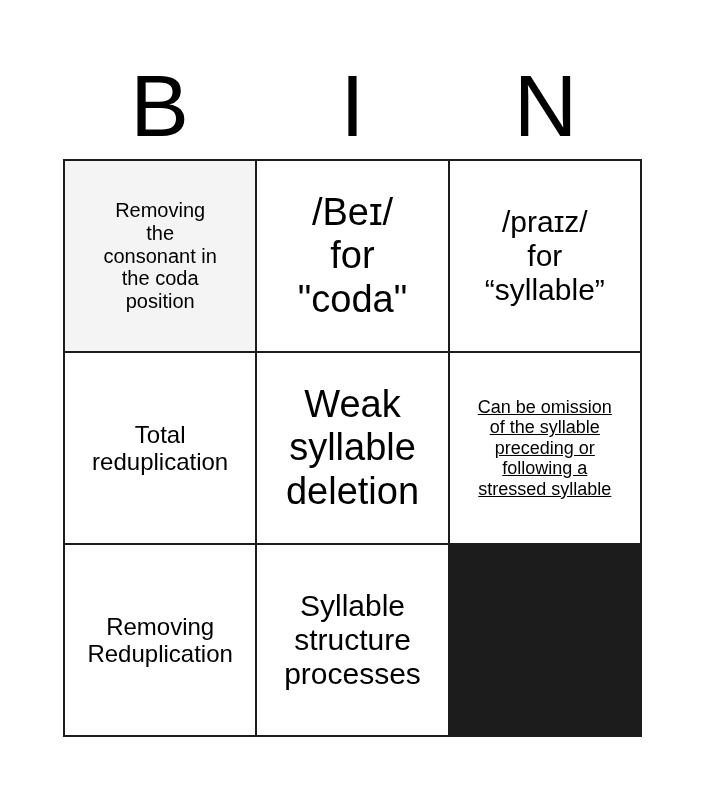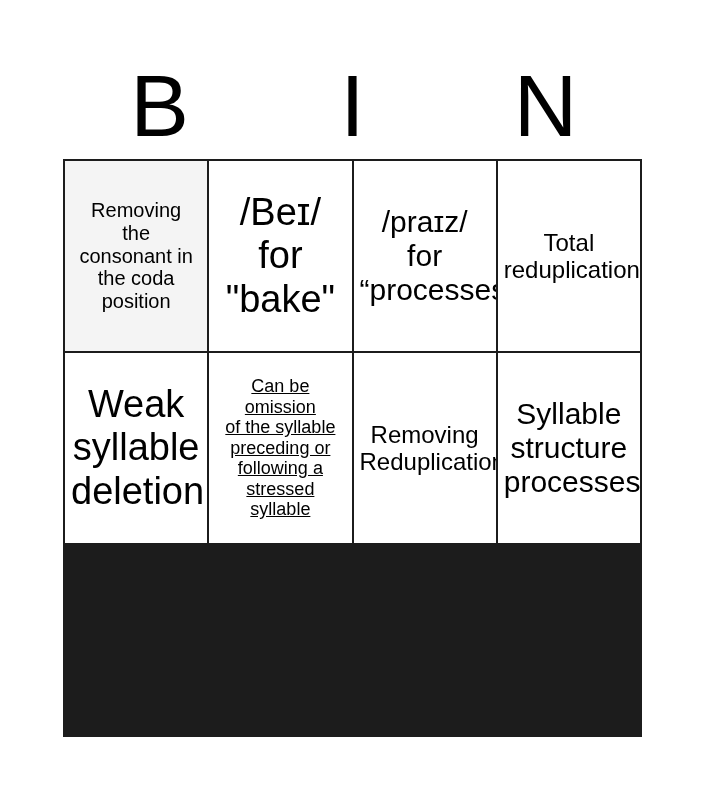--- a/index.html
+++ b/index.html
@@ -42,21 +42,21 @@
   
   .grid {
     position: absolute;
     left: 63px;
     top: 159px;
     width: 579px;
     height: 578px;
     box-sizing: border-box;
     border: 2px solid #1c1c1c;
     display: grid;
-    grid-template-columns: repeat(4, 1fr);
+    grid-template-columns: repeat(3, 1fr);
     grid-template-rows: repeat(3, 1fr);
     background: #1c1c1c;
     gap: 2px;
   }
   .cell {
     background: #ffffff;
     display: flex;
     align-items: center;
     justify-content: center;
     text-align: center;
@@ -98,27 +98,27 @@
 the
 consonant in
 the coda
 position</span>
     </div>
 
 
     <div class="cell">
       <span class="cell-text fs-xl">/Beɪ/
 for
-"bake"</span>
+"coda"</span>
     </div>
 
     <div class="cell">
       <span class="cell-text fs-md">/praɪz/
 for
-“processes”</span>
+“syllable”</span>
     </div>
 
     <div class="cell">
       <span class="cell-text fs-sm">Total
 reduplication</span>
     </div>
 
     <div class="cell">
       <span class="cell-text fs-xl">Weak
 syllable

